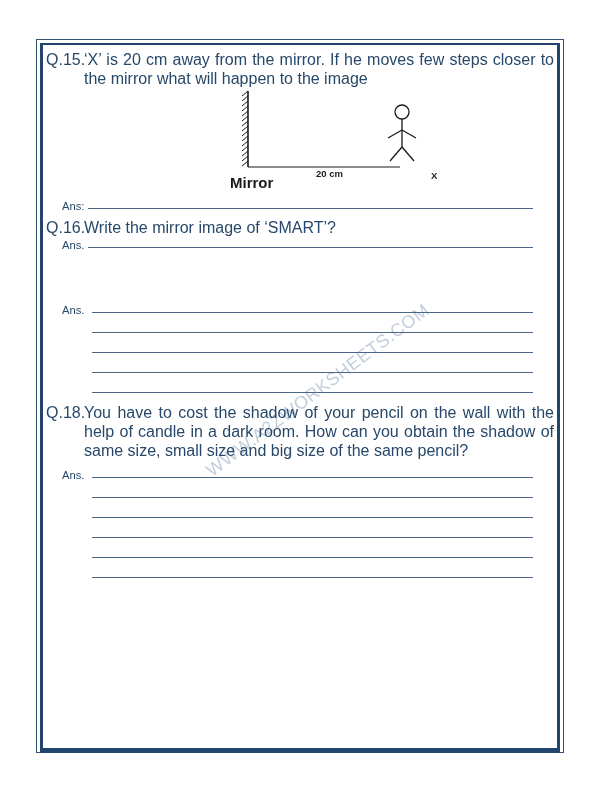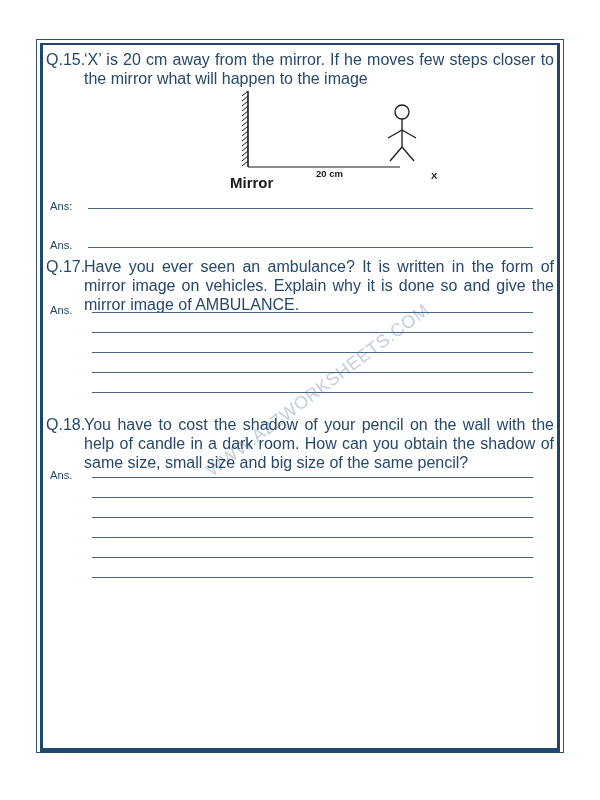--- a/index.html
+++ b/index.html
@@ -95,21 +95,21 @@
     font-size: 16px;
     color: #27486a;
     line-height: 19px;
     text-align: justify;
     text-justify: inter-word;
   }
   .qtext.nojustify { text-align: left; }
 
   .anslabel {
     position: absolute;
-    left: 4px;
+    left: 16px;
     width: 42px;
     font-size: 11.2px;
     color: #27486a;
     line-height: 16px;
   }
 
   .ansline {
     position: absolute;
     height: 0;
     border-top: 1px solid #4a6787;
@@ -189,39 +189,39 @@
         </g>
       </svg>
       <div class="diaglabel" id="mirror-label">Mirror</div>
       <div class="diaglabel" id="dist-label">20 cm</div>
       <div class="diaglabel" id="x-label">X</div>
     </div>
 
     <div class="anslabel" style="top:152px;">Ans:</div>
     <div class="ansline" style="left:42px; top:162px; width:445px;"></div>
 
+    <div class="qblock" style="top:172px;">
+      <div class="qrow">
+        <div class="qlabel">Q.16.</div>
+        <div class="qtext nojustify">Write the mirror image of ‘SMART’?</div>
+      </div>
+    </div>
 
     <div class="anslabel" style="top:191px;">Ans.</div>
     <div class="ansline" style="left:42px; top:201px; width:445px;"></div>
 
-    <div class="qblock" style="top:211px;">
-      <div class="qrow">
-        <div class="qlabel">Q.17.</div>
-        <div class="qtext">Have you ever seen an ambulance? It is written in the form of mirror image on vehicles. Explain why it is done so and give the mirror image of AMBULANCE.</div>
-      </div>
-    </div>
 
     <div class="anslabel" style="top:256px;">Ans.</div>
     <div class="ansline" style="left:46px; top:266px; width:441px;"></div>
     <div class="ansline" style="left:46px; top:286px; width:441px;"></div>
     <div class="ansline" style="left:46px; top:306px; width:441px;"></div>
     <div class="ansline" style="left:46px; top:326px; width:441px;"></div>
     <div class="ansline" style="left:46px; top:346px; width:441px;"></div>
 
-    <div class="qblock" style="top:369px;">
+    <div class="qblock" style="top:357px;">
       <div class="qrow">
         <div class="qlabel">Q.18.</div>
         <div class="qtext">You have to cost the shadow of your pencil on the wall with the help of candle in a dark room. How can you obtain the shadow of same size, small size and big size of the same pencil?</div>
       </div>
     </div>
 
     <div class="anslabel" style="top:421px;">Ans.</div>
     <div class="ansline" style="left:46px; top:431px; width:441px;"></div>
     <div class="ansline" style="left:46px; top:451px; width:441px;"></div>
     <div class="ansline" style="left:46px; top:471px; width:441px;"></div>

